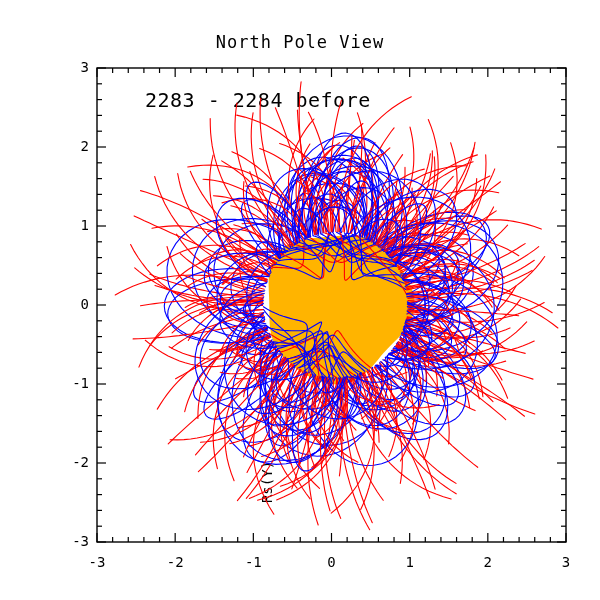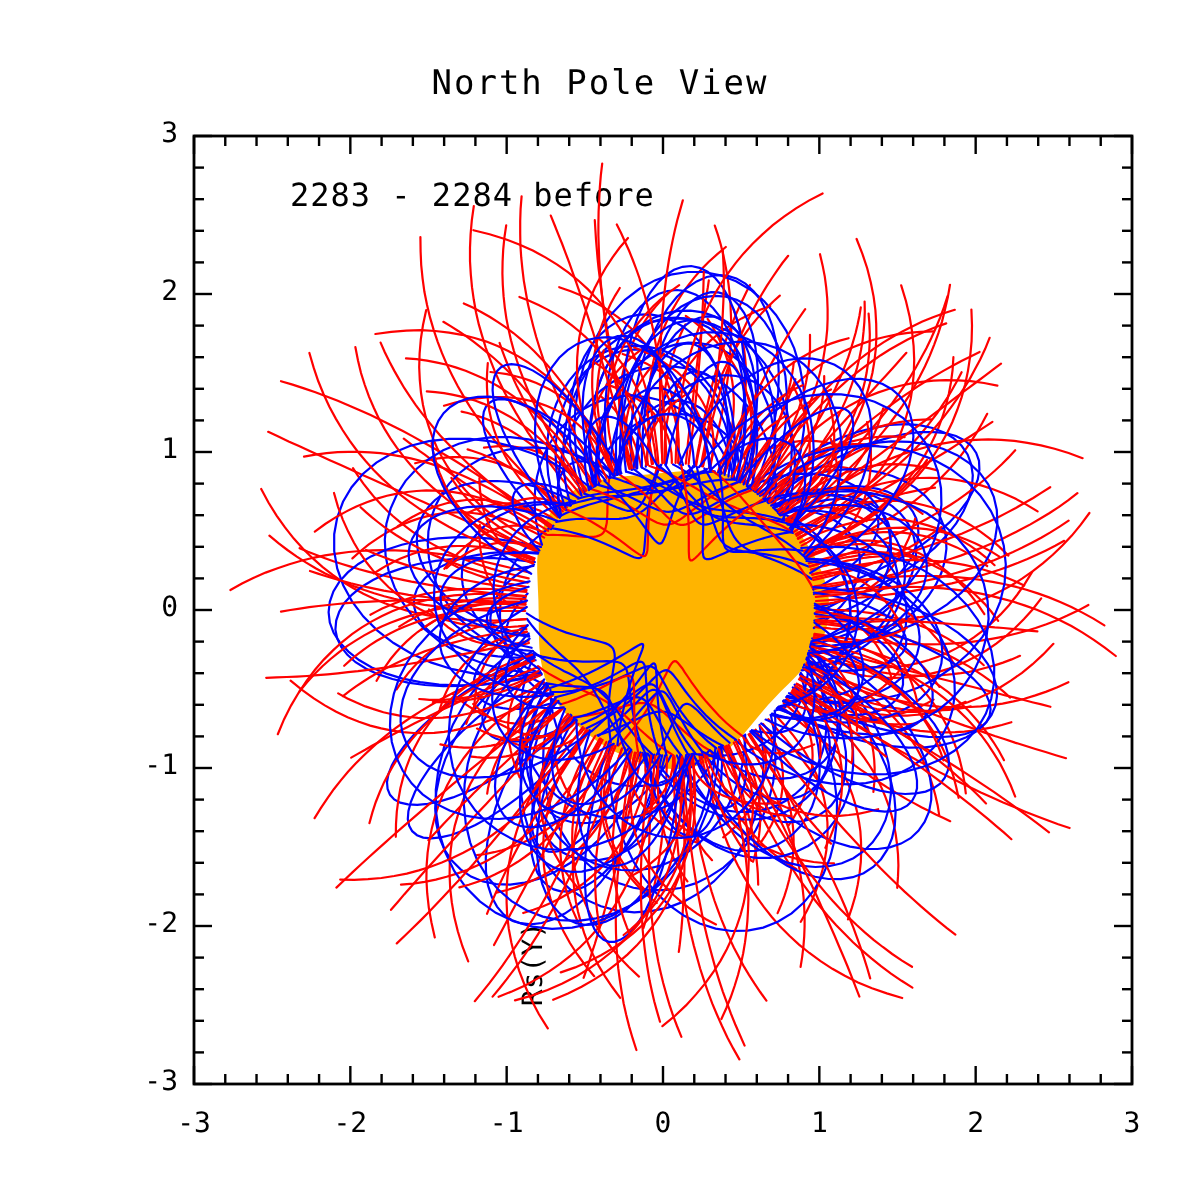--- a/index.html
+++ b/index.html
@@ -1,21 +1,21 @@
 <!DOCTYPE html>
 <html><head>
 <meta charset="utf-8">
 <style>
   html,body{margin:0;padding:0;background:#ffffff;}
   body{width:600px;height:600px;overflow:hidden;
        font-family:"DejaVu Sans Mono",monospace;}
   #stage{position:relative;width:600px;height:588px;background:#fff;}
   #title{position:absolute;left:0;top:32px;width:600px;text-align:center;
          font-size:17px;color:#000;letter-spacing:1px;}
-  #annot{position:absolute;left:145px;top:88px;font-size:16px;color:#000;letter-spacing:0.5px;}
+  #annot{position:absolute;left:145px;top:88px;font-size:20px;color:#000;letter-spacing:0.5px;}
   #ylabel{position:absolute;left:-8px;top:0;width:120px;height:474px;
           display:flex;align-items:center;justify-content:center;
           transform:rotate(-90deg);transform-origin:0 0;
           font-size:14px;color:#000;}
   #ylabel-wrap{position:absolute;left:38px;top:542px;width:0;height:0;}
   #xlabel{position:absolute;left:97px;top:572px;width:469px;text-align:center;
           font-size:14px;color:#000;}
   #plotsvg{position:absolute;left:0;top:0;}
   .tklbl{position:absolute;font-size:14px;color:#000;}
 </style>

